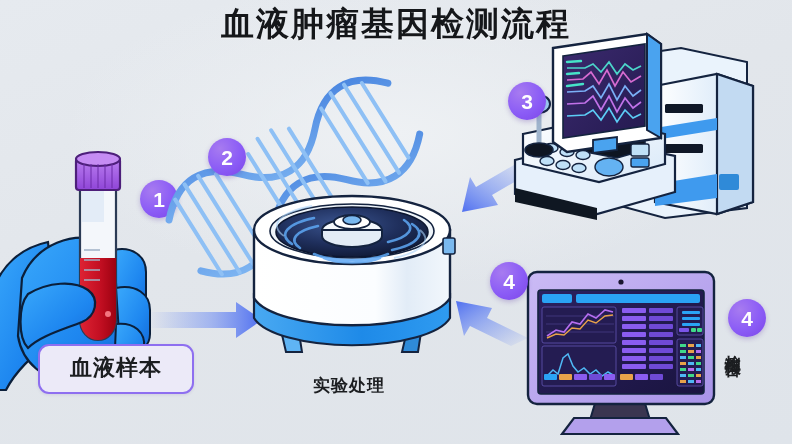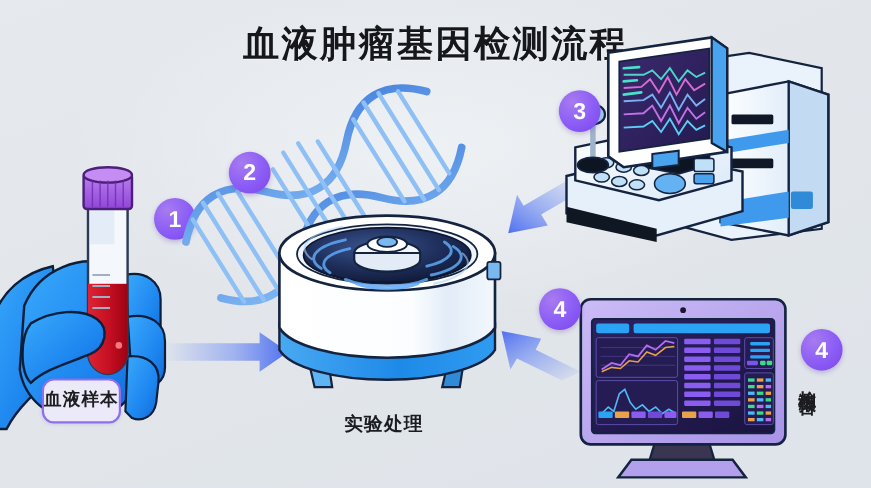--- a/index.html
+++ b/index.html
@@ -11,21 +11,21 @@
   #stage{
     position:relative;width:792px;height:444px;
     background:
       radial-gradient(ellipse 60% 50% at 50% 30%, #eef1f4 0%, rgba(238,241,244,0) 70%),
       linear-gradient(160deg,#e6eaef 0%,#e2e6eb 45%,#dfe4ea 100%);
   }
   .abs{position:absolute;}
 
   
   #title{
-    left:0;top:18px;width:792px;text-align:center;
+    left:0;top:2px;width:792px;text-align:center;
     font-size:33px;font-weight:bold;color:#15171a;
     letter-spacing:2px;
     text-shadow:0 1px 0 rgba(255,255,255,.55);
   }
 
   
   .badge{
     width:38px;height:38px;border-radius:50%;
     background:radial-gradient(circle at 32% 28%,#a77bf0 0%,#8b5cf6 55%,#7c45e8 100%);
     color:#fff;font-size:21px;font-weight:bold;
@@ -33,24 +33,24 @@
     box-shadow:0 2px 5px rgba(90,50,160,.28);
     line-height:1;
   }
 
   
   .caption{
     font-size:17px;font-weight:bold;color:#1b1d20;letter-spacing:1px;
     white-space:nowrap;
   }
   #sampleChip{
-    padding:7px 0 9px;
+    padding:7px 30px 9px;
     border:2px solid #8e6ff0;border-radius:11px;
     background:#eceaf8;
-    font-size:16px;font-weight:bold;color:#1b1d20;letter-spacing:1px;
+    font-size:22px;font-weight:bold;color:#1b1d20;letter-spacing:1px;
     box-shadow:0 1px 3px rgba(80,60,150,.12);
     white-space:nowrap;
   }
   #reportCaption{
     writing-mode:vertical-rl;text-orientation:upright;
     font-size:16px;font-weight:bold;color:#1b1d20;letter-spacing:2px;
     line-height:1.05;
   }
   svg{display:block;overflow:visible;}
 </style>

